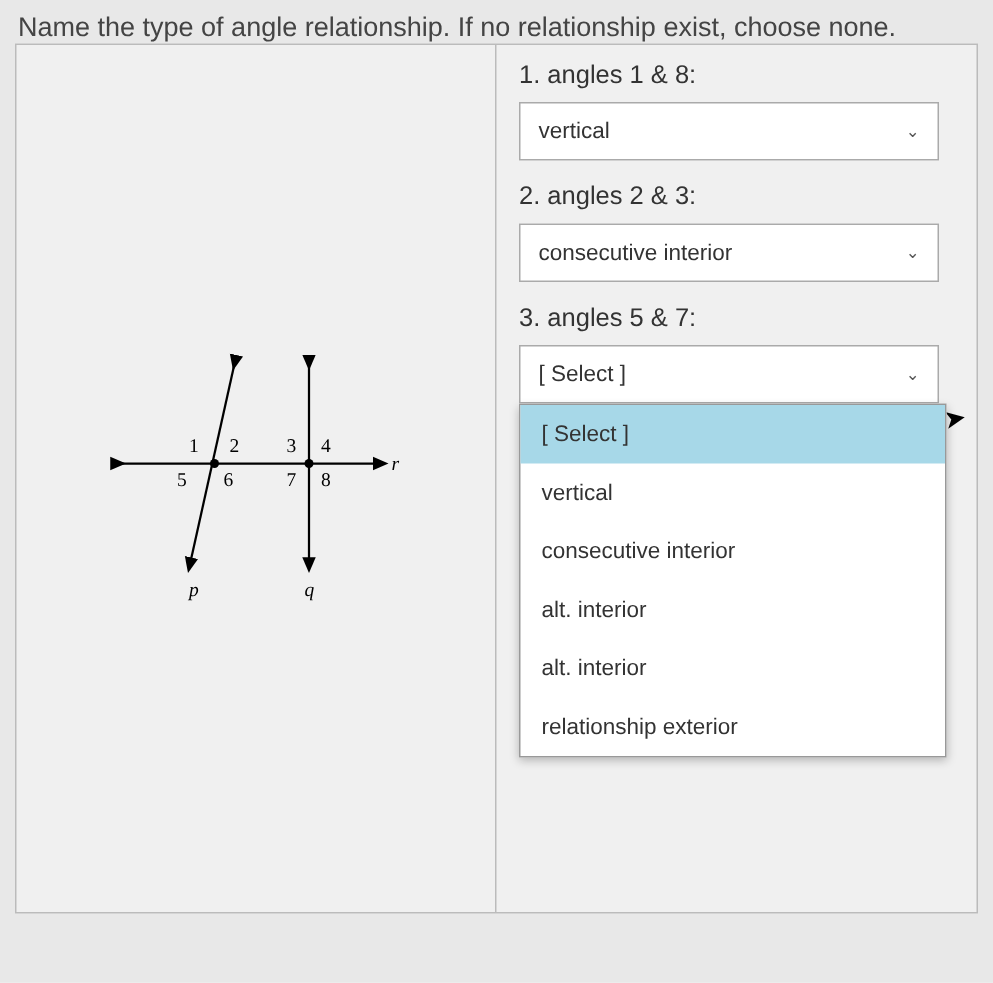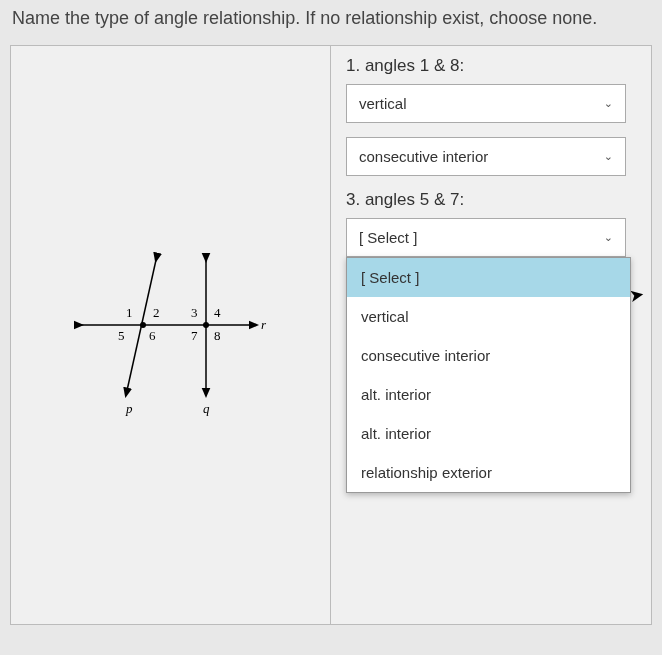--- a/index.html
+++ b/index.html
@@ -7,21 +7,21 @@
       font-family: Arial, Helvetica, sans-serif;
       background: #e8e8e8;
       width: 662px;
       height: 655px;
       padding: 8px 10px;
       color: #333;
     }
     .question-text {
       font-size: 18px;
       color: #444;
-      margin-bottom: 16px;
+      margin-bottom: 0;
       padding-left: 2px;
     }
     .container {
       display: flex;
       border: 1px solid #bbb;
       background: #f0f0f0;
       height: 580px;
     }
     .left-panel {
       width: 320px;
@@ -129,20 +129,21 @@
   <div class="right-panel">
     <div class="item">
       <div class="item-label">1. angles 1 &amp; 8:</div>
       <div class="select-box">
         <span>vertical</span>
         <span class="chev">⌄</span>
       </div>
     </div>
 
     <div class="item">
+      <div class="item-label">2. angles 2 &amp; 3:</div>
       <div class="select-box">
         <span>consecutive interior</span>
         <span class="chev">⌄</span>
       </div>
     </div>
 
     <div class="item">
       <div class="item-label">3. angles 5 &amp; 7:</div>
       <div class="select-box">
         <span>[ Select ]</span>

